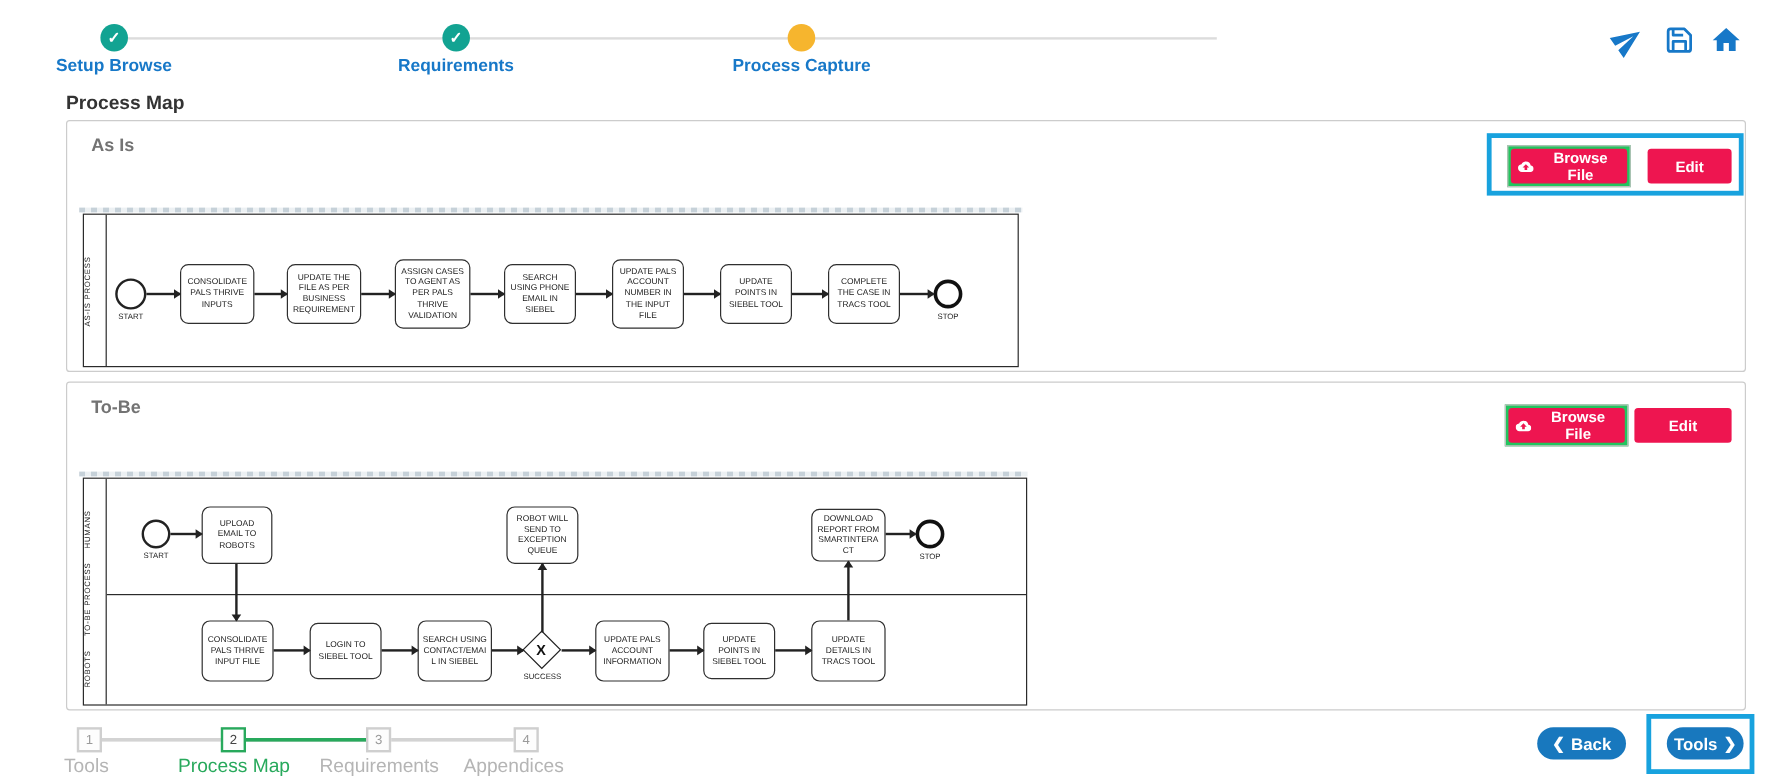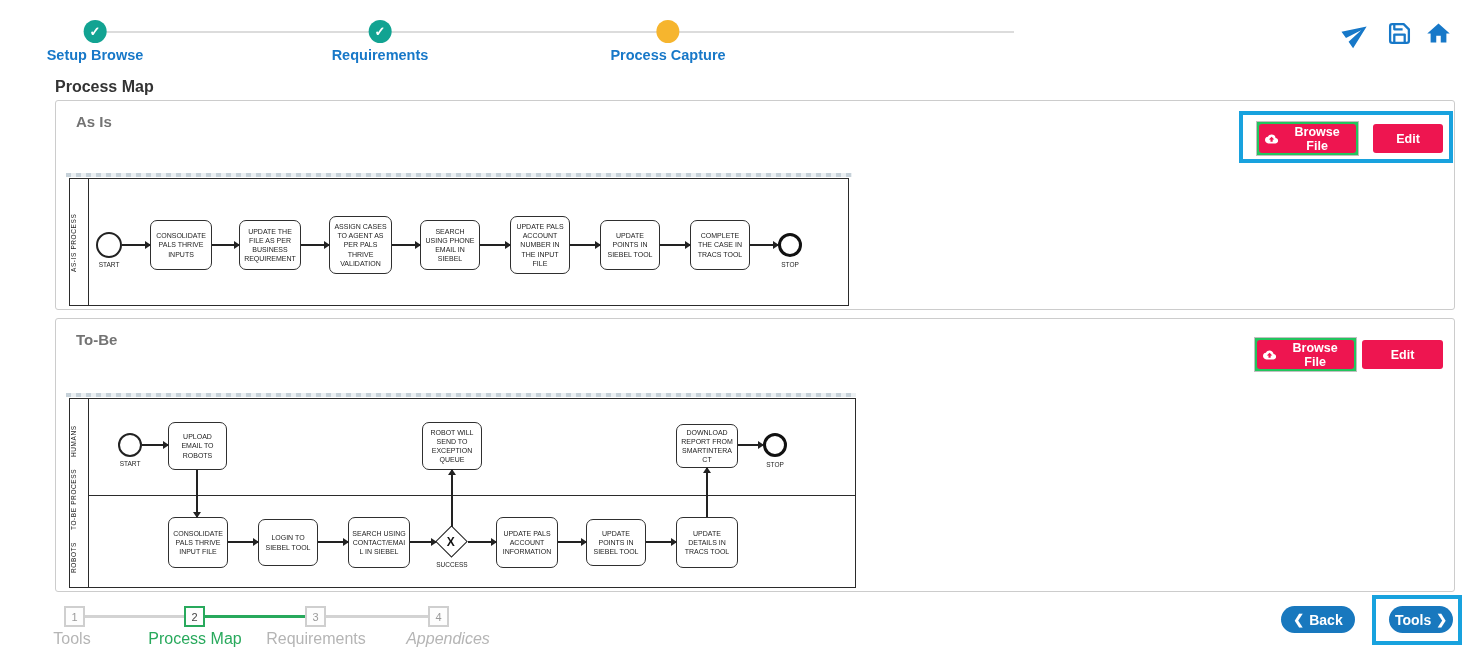--- a/index.html
+++ b/index.html
@@ -250,21 +250,21 @@
   <div class="bsq" style="left:305px;">
       <span>3</span>
     </div>
   <div class="bsq" style="left:428px;">
       <span>4</span>
     </div>
 
   <div class="blbl" style="left:72px;">Tools</div>
   <div class="blbl active" style="left:195px;">Process Map</div>
   <div class="blbl" style="left:316px;">Requirements</div>
-  <div class="blbl" style="left:448px;font-style:italic;">Appendices</div>
+  <div class="blbl" style="left:428px;">Appendices</div>
 
   <button class="btn-pill" style="left:1281px; top:606px; width:74px; height:27px;">
     <span class="chev">❮</span>
     <span>Back</span>
   </button>
 
   <div class="hl" style="left:1372px; top:595px; width:90px; height:50px;"></div>
   <button class="btn-pill" style="left:1389px; top:606px; width:64px; height:27px;">
     <span>Tools</span>
     <span class="chev">❯</span>

